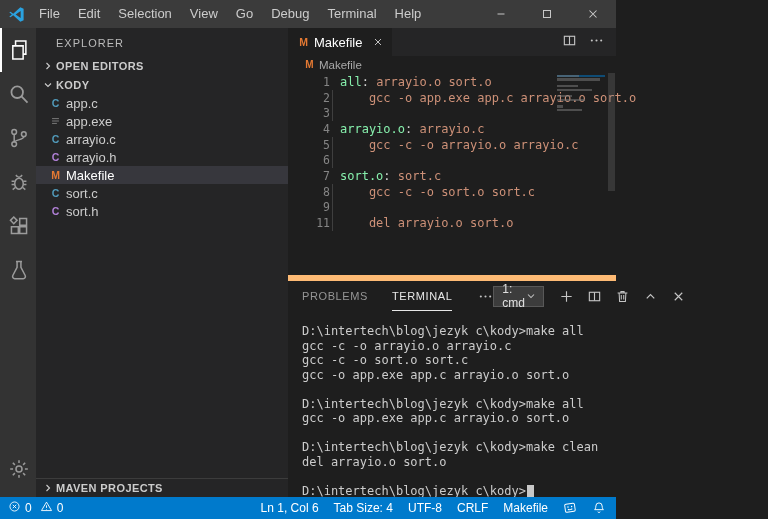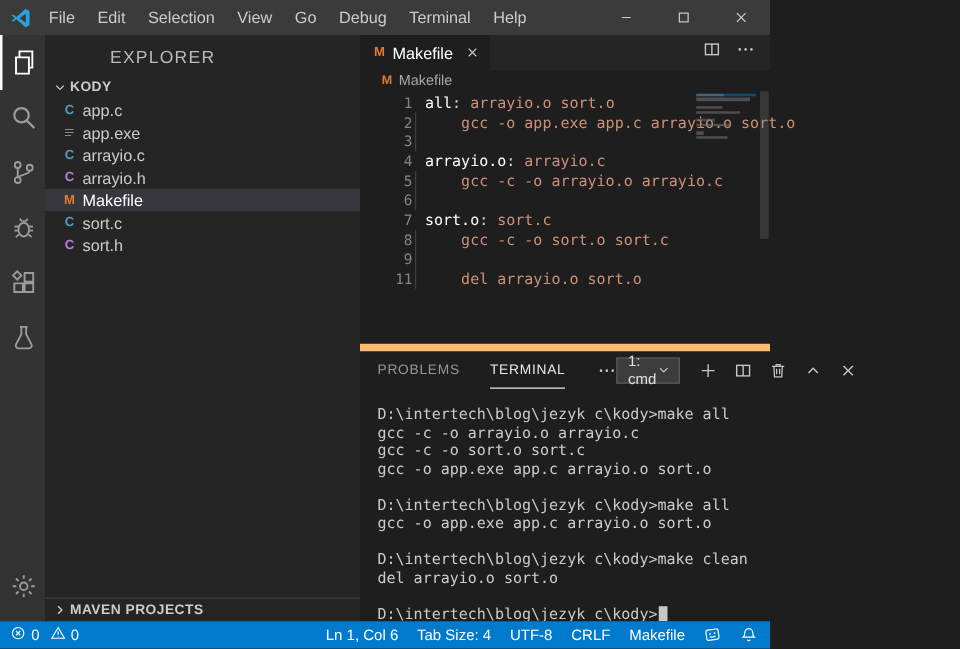--- a/index.html
+++ b/index.html
@@ -26,21 +26,21 @@
   
   .activitybar { width:36px; background:#333333; display:flex; flex-direction:column; flex:none; }
   .ab-item { height:44px; display:flex; align-items:center; justify-content:center;
     color:#9b9b9b; border-left:2px solid transparent; }
   .ab-item.active { color:#ffffff; border-left-color:#ffffff; }
   .ab-item svg { width:22px; height:22px; }
   .ab-bottom { margin-top:auto; margin-bottom:6px; }
 
   
   .sidebar { width:252px; background:#252526; display:flex; flex-direction:column; flex:none; }
-  .sidebar-title { font-size:14px; color:#bbbbbb; letter-spacing:1px; padding:9px 0 7px 20px; flex:none;margin-left:32px; }
+  .sidebar-title { font-size:11px; color:#bbbbbb; letter-spacing:1px; padding:9px 0 7px 20px; flex:none; }
   .section-row { height:19px; display:flex; align-items:center; font-size:11px; font-weight:700;
     letter-spacing:.4px; color:#cccccc; padding-left:4px; flex:none; }
   .chev { width:16px; height:16px; color:#cccccc; flex:none; display:flex; align-items:center; justify-content:center; }
   .chev svg { width:12px; height:12px; }
   .file-row { height:18px; display:flex; align-items:center; padding-left:14px; font-size:13px; color:#cccccc; flex:none; }
   .file-row.selected { background:#37373d; color:#ffffff; }
   .file-icon { width:11px; margin-right:5px; font-weight:700; font-size:10.5px; text-align:center;
     font-family:"Liberation Sans", sans-serif; flex:none; }
   .fi-c-blue { color:#519aba; } .fi-c-purple { color:#b180d7; } .fi-makefile { color:#e37933; }
   .fi-exe { color:#8a8a8a; } .fi-exe svg{ width:12px; height:12px; }
@@ -61,21 +61,21 @@
   .breadcrumb { height:17px; display:flex; align-items:center; font-size:11.5px; color:#a9a9a9;
     padding-left:16px; flex:none; }
   .breadcrumb .file-icon { margin-right:4px; font-size:10px; }
 
   .editor { position:relative; height:202px; flex:none;
     font-family:"DejaVu Sans Mono", monospace; font-size:12px; padding-top:1px; }
   .code-line { display:flex; height:15.7px; align-items:center; position:relative; }
   .line-num { width:42px; text-align:right; color:#858585; font-size:11.5px; flex:none; }
   .line-text { margin-left:10px; white-space:pre; }
   .code-line.guide::before { content:""; position:absolute; left:44px; top:0; bottom:0; width:1px; background:#3f3f3f; }
-  .tok-target { color:#ffffff; } .tok-plain { color:#d4d4d4; } .tok-value { color:#ce9178; }
+  .tok-target { color:#86efac; } .tok-plain { color:#d4d4d4; } .tok-value { color:#ce9178; }
 
   .minimap { position:absolute; top:2px; right:11px; width:48px; }
   .mm-row { height:2.2px; margin-bottom:1.2px; }
   .mm-row.current { background:rgba(0,122,204,.5); }
   .mm-bar { height:2.2px; background:#777777; opacity:.55; }
   .scrollbar-thumb { position:absolute; top:0; right:1px; width:7px; height:118px; background:rgba(121,121,121,.28); }
 
   
   .panel { flex:1; border-top:6px solid #fdba74; display:flex; flex-direction:column; min-height:0; }
   .panel-header { height:30px; display:flex; align-items:center; flex:none; padding-left:14px; }
@@ -209,20 +209,28 @@
             <svg viewBox="0 0 16 16" fill="none" stroke="currentColor" stroke-width="1.1">
               <circle cx="8" cy="8" r="2.2"></circle>
               <path d="M8 1.6v2.1M8 12.3v2.1M1.6 8h2.1M12.3 8h2.1M3.5 3.5 5 5M11 11l1.5 1.5M12.5 3.5 11 5M5 11l-1.5 1.5"></path>
             </svg>
           </span>
         </div>
       </div>
 
     <div class="sidebar">
       <div class="sidebar-title">EXPLORER</div>
+      <div class="section-row">
+        <span class="chev">
+            <svg viewBox="0 0 16 16" fill="none" stroke="currentColor" stroke-width="1.5">
+              <path d="M6 4l4 4-4 4"></path>
+            </svg>
+          </span>
+        <span>OPEN EDITORS</span>
+      </div>
       <div class="section-row">
         <span class="chev">
             <svg viewBox="0 0 16 16" fill="none" stroke="currentColor" stroke-width="1.5">
               <path d="M4 6l4 4 4-4"></path>
             </svg>
           </span>
         <span>KODY</span>
       </div>
       <div class="file-tree">
           <div class="file-row">

